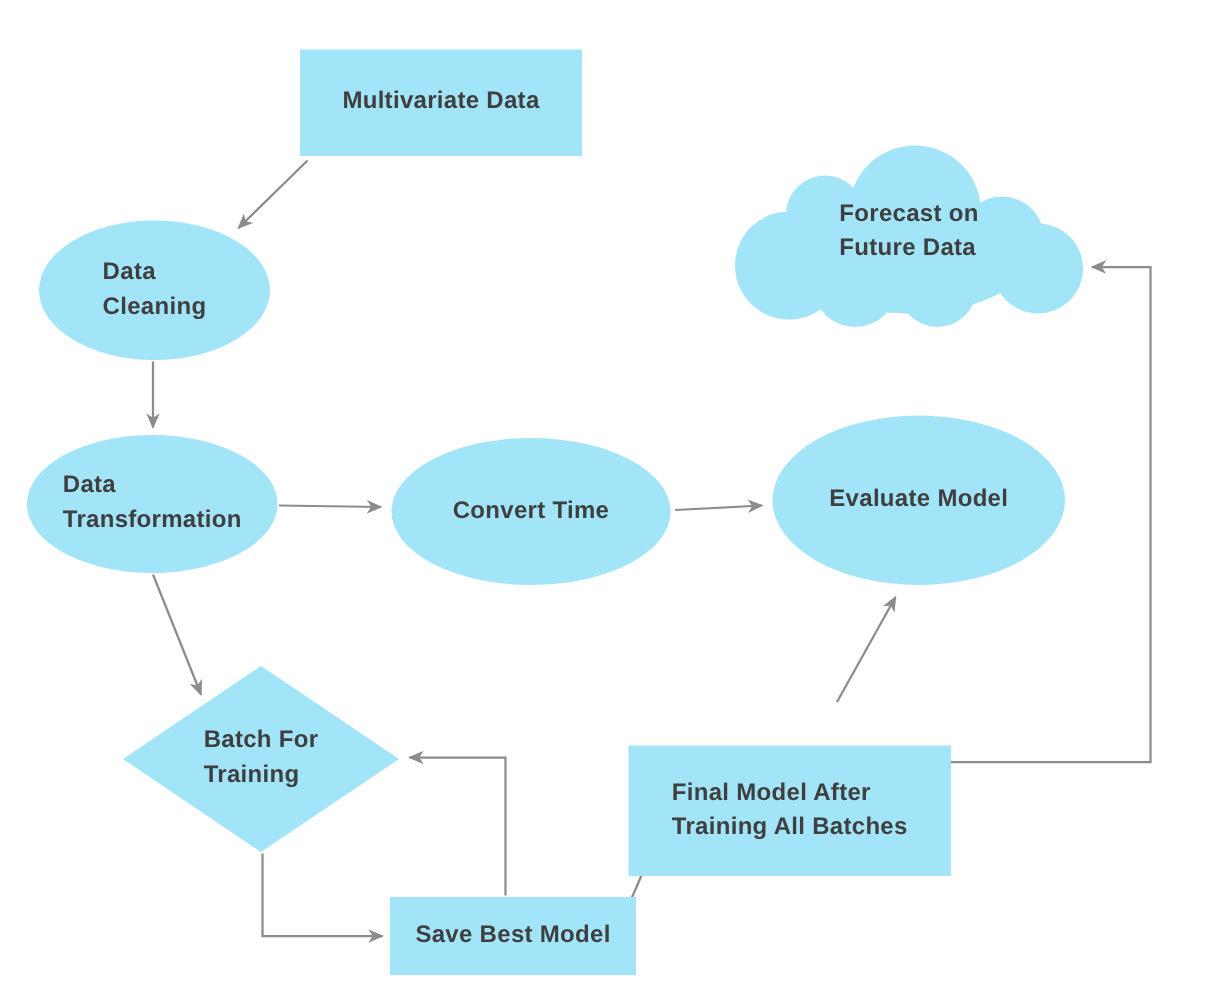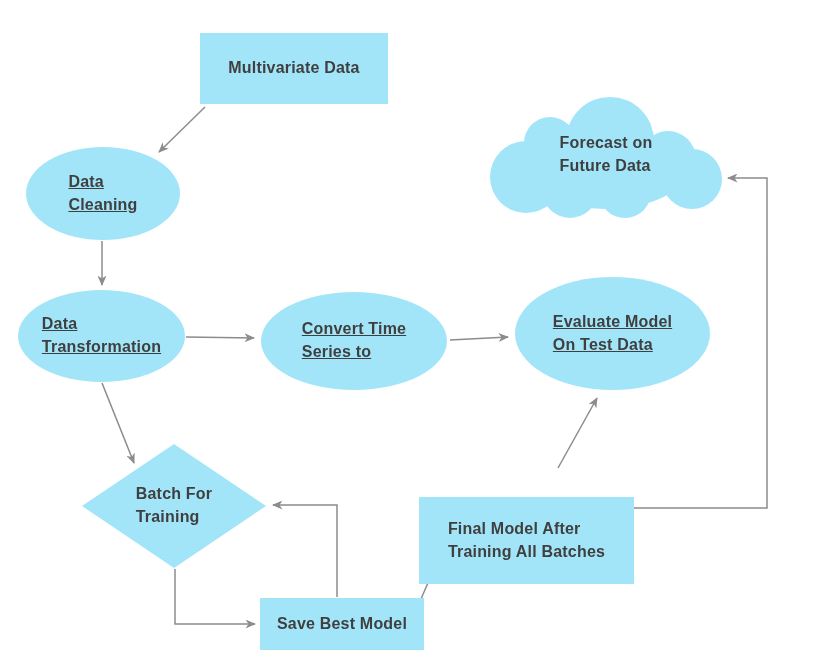--- a/index.html
+++ b/index.html
@@ -42,21 +42,21 @@
     color: var(--text);
     font-size: 16px;
     font-weight: 700;
     line-height: 1.42;
     letter-spacing: 0.2px;
   }
   .shape-bg { background: var(--shape-fill); }
   .node .label { text-align: left; }
   .node .label.center { text-align: center; }
   .rect {  }
-  .ellipse { border-radius: 50%; text-decoration: underline; }
+  .ellipse { border-radius: 50%; }
   .diamond {
     clip-path: polygon(50% 0, 100% 50%, 50% 100%, 0 50%);
   }
   .cloud-node { background: transparent; }
   .cloud-svg {
     position: absolute;
     left: 0; top: 0;
     width: 100%; height: 100%;
   }
   .cloud-part { fill: var(--shape-fill); }
@@ -105,28 +105,26 @@
   <div class="node ellipse shape-bg" style="left:18px; top:290px; width:167px; height:92px;">
     <div class="label">
       <div>Data</div>
       <div>Transformation</div>
     </div>
   </div>
 
   <div class="node ellipse shape-bg" style="left:261px; top:292px; width:186px; height:98px;">
     <div class="label">
       <div>Convert Time</div>
-      <div>Series to</div>
     </div>
   </div>
 
   <div class="node ellipse shape-bg" style="left:515px; top:277px; width:195px; height:113px;">
     <div class="label">
       <div>Evaluate Model</div>
-      <div>On Test Data</div>
     </div>
   </div>
 
   <div class="node diamond shape-bg" style="left:82px; top:444px; width:184px; height:124px;">
     <div class="label">
       <div>Batch For</div>
       <div>Training</div>
     </div>
   </div>
 

